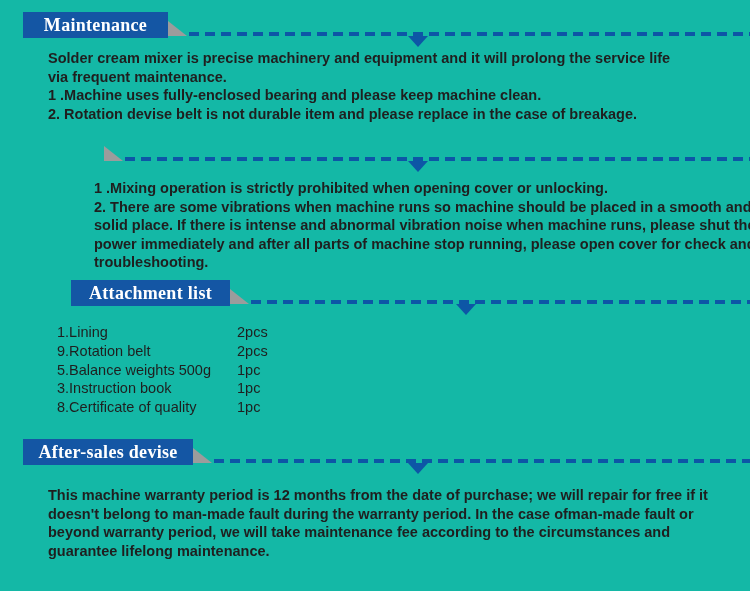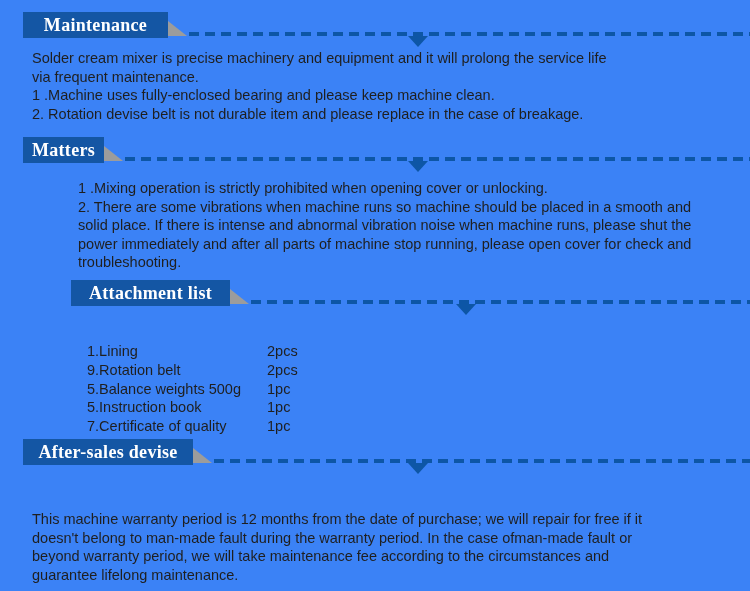--- a/index.html
+++ b/index.html
@@ -1,19 +1,19 @@
 <!DOCTYPE html>
 <html><head>
 <meta charset="utf-8">
 <style>
   html,body{margin:0;padding:0;}
   .page{
     position:relative;
     width:750px;height:591px;
-    background:#3b82f6;
+    background:#14b8a6;
     overflow:hidden;
     font-family:"Liberation Sans", sans-serif;
   }
   
   .ribbon{
     position:absolute;left:0;right:0;height:30px;
   }
   .ribbon .box{
     position:absolute;left:23px;top:0;height:26px;width:var(--w);
     background:#1456a4;
@@ -42,32 +42,33 @@
     border-left:10px solid transparent;
     border-right:10px solid transparent;
     border-top:11px solid #0d56a6;
   }
   .s1{top:12px;--w:145px;}
   .s2{top:137px;--w:81px;}
   .s3{top:280px;margin-left:48px;--w:159px;}
   .s4{top:439px;--w:170px;}
   
   .para{
-    position:absolute;left:32px;width:700px;
+    position:absolute;left:48px;width:700px;
     font-size:14.5px;line-height:18.5px;
     color:#1f1f1f;
     white-space:pre-line;
+    font-weight:bold;
   }
   .p1{top:49px;}
   .p2{top:179px;margin-left:46px;}
-  .p4{top:486px;margin-top:24px;}
+  .p4{top:486px;}
   
   .att{
-    position:absolute;left:57px;top:342px;width:400px;
-    font-size:14.5px;color:#1f1f1f;margin-left:30px;
+    position:absolute;left:57px;top:323px;width:400px;
+    font-size:14.5px;color:#1f1f1f;
   }
   .att-row{display:flex;height:18.8px;line-height:18.8px;}
   .att-row .name{width:180px;}
   .att-row .qty{width:80px;}
 </style>
 </head>
 <body>
 
 <div class="page">
 
@@ -76,21 +77,20 @@
     <div class="fold"></div>
     <div class="dash"></div>
     <div class="pointer"></div>
   </div>
   <div class="para p1">Solder cream mixer is precise machinery and equipment and it will prolong the service life
 via frequent maintenance.
 1 .Machine uses fully-enclosed bearing and please keep machine clean.
 2. Rotation devise belt is not durable item and please replace in the case of breakage.</div>
 
   <div class="ribbon s2">
-    <div class="box">Matters</div>
     <div class="fold"></div>
     <div class="dash"></div>
     <div class="pointer"></div>
   </div>
   <div class="para p2">1 .Mixing operation is strictly prohibited when opening cover or unlocking.
 2. There are some vibrations when machine runs so machine should be placed in a smooth and
 solid place. If there is intense and abnormal vibration noise when machine runs, please shut the
 power immediately and after all parts of machine stop running, please open cover for check and
 troubleshooting.</div>
 
@@ -107,25 +107,25 @@
     </div>
     <div class="att-row">
       <span class="name">9.Rotation belt</span>
       <span class="qty">2pcs</span>
     </div>
     <div class="att-row">
       <span class="name">5.Balance weights 500g</span>
       <span class="qty">1pc</span>
     </div>
     <div class="att-row">
-      <span class="name">5.Instruction book</span>
+      <span class="name">3.Instruction book</span>
       <span class="qty">1pc</span>
     </div>
     <div class="att-row">
-      <span class="name">7.Certificate of quality</span>
+      <span class="name">8.Certificate of quality</span>
       <span class="qty">1pc</span>
     </div>
   </div>
 
   <div class="ribbon s4">
     <div class="box">After-sales devise</div>
     <div class="fold"></div>
     <div class="dash"></div>
     <div class="pointer"></div>
   </div>

